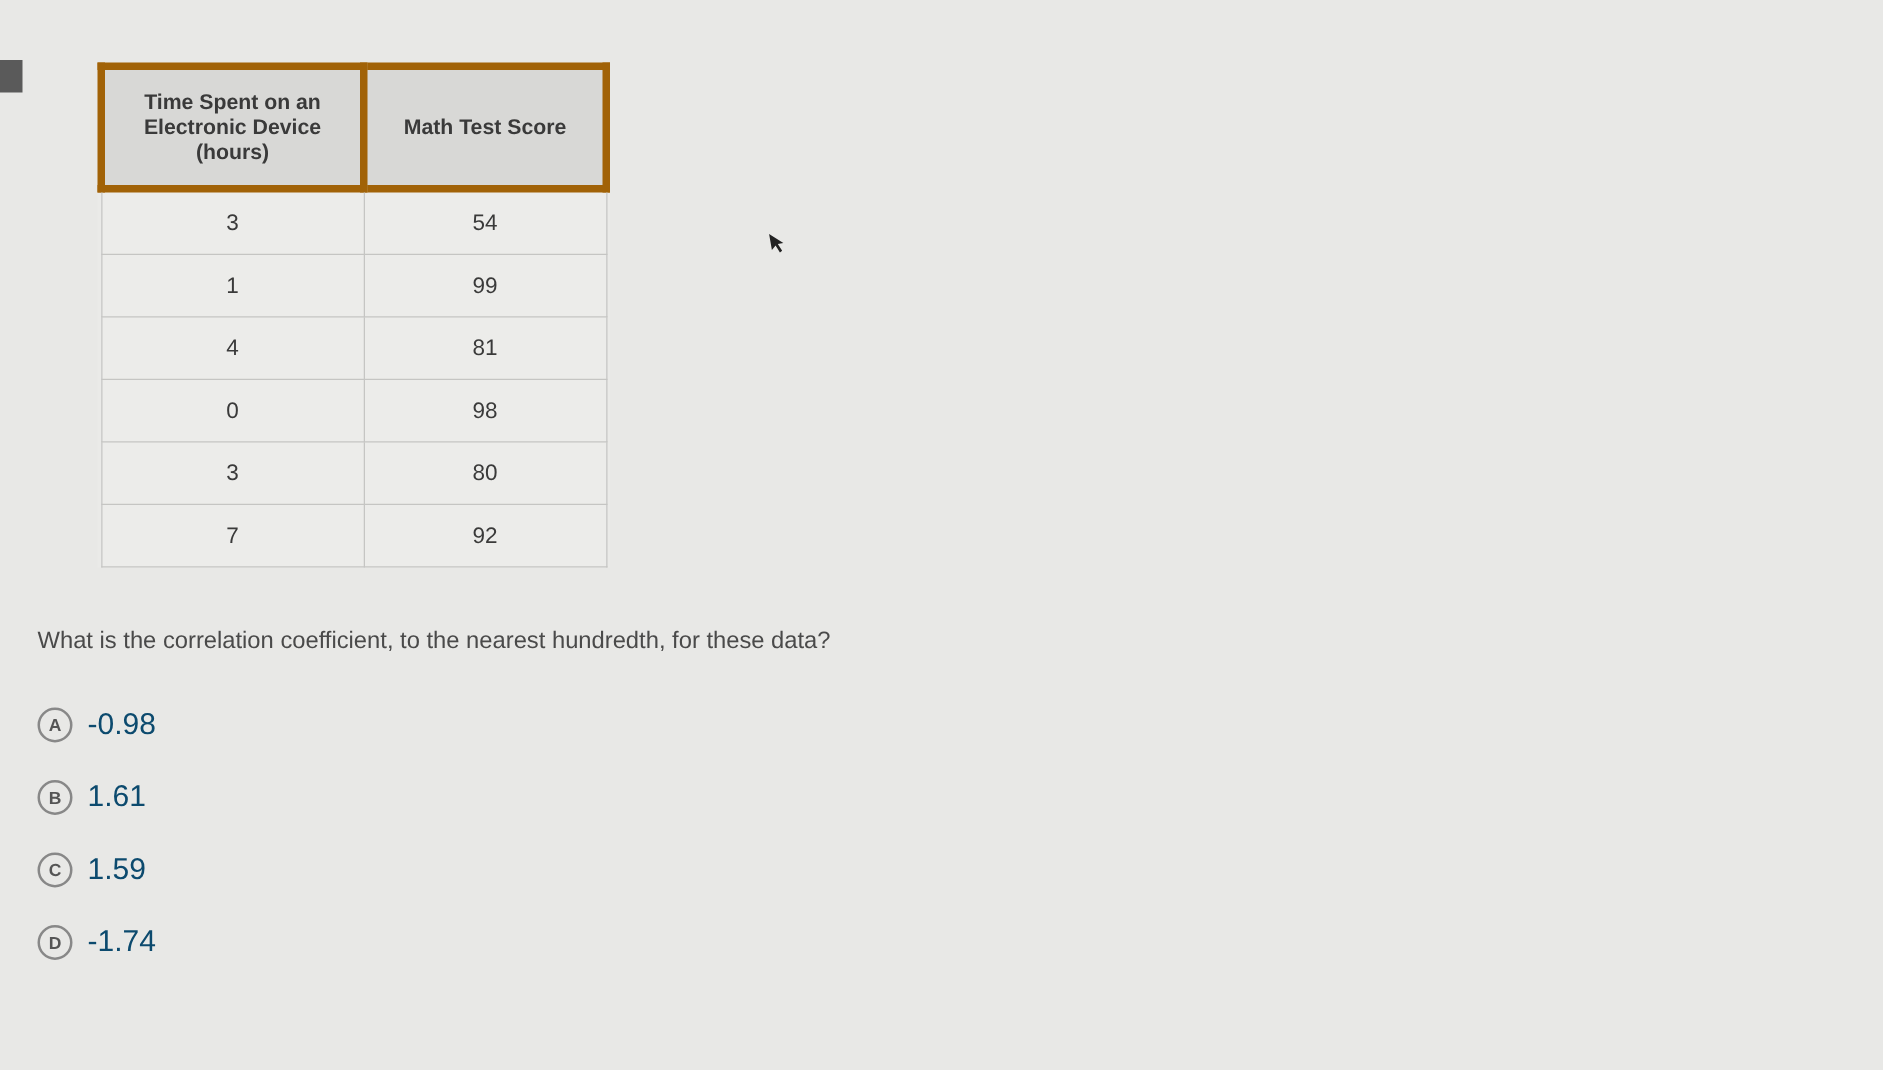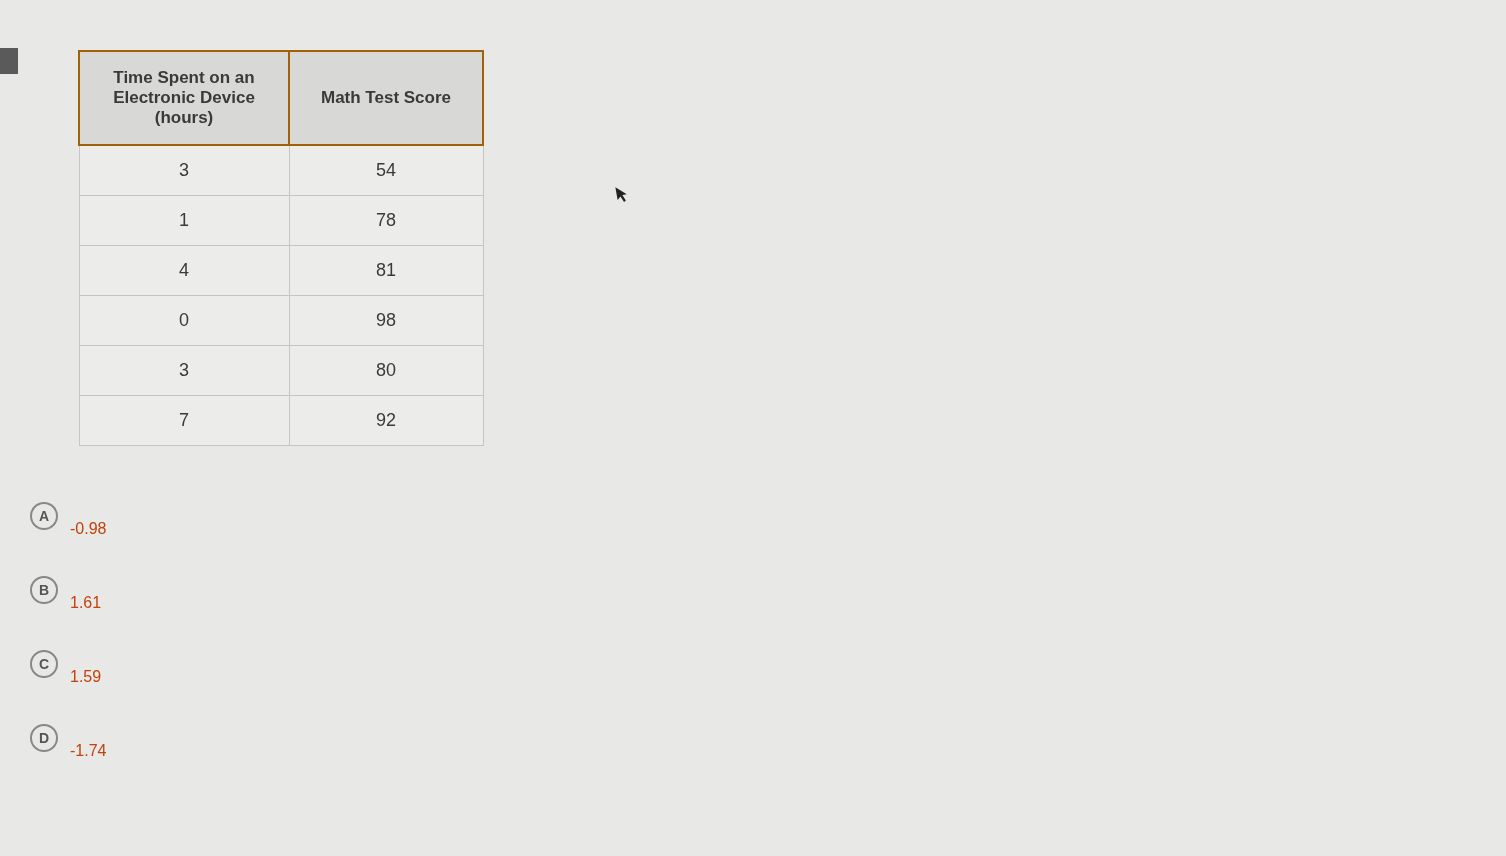--- a/index.html
+++ b/index.html
@@ -38,21 +38,21 @@
       margin-left: 48px;
       margin-bottom: 48px;
       background: #eaeae8;
     }
     .data-table th {
       background: #d8d8d6;
       font-weight: 700;
       font-size: 17px;
       color: #3a3a3a;
       padding: 16px 14px;
-      border: 2px solid #a16207;
+      border: 6px solid #a16207;
       text-align: center;
       vertical-align: middle;
     }
     .data-table th:first-child {
       width: 210px;
     }
     .data-table th:last-child {
       width: 194px;
     }
     .data-table td {
@@ -88,23 +88,22 @@
       border: 2px solid #888;
       display: flex;
       align-items: center;
       justify-content: center;
       font-size: 14px;
       font-weight: 600;
       color: #555;
       background: transparent;
     }
     .option-value {
-      font-size: 16px;
-      color: #c2410c;
-      margin-top: 26px;
+      font-size: 24px;
+      color: #0c4a6e;
     }
     .cursor {
       position: absolute;
       left: 616px;
       top: 185px;
       font-size: 16px;
       color: #222;
       transform: rotate(-10deg);
     }
   </style>
@@ -123,41 +122,42 @@
         <th>Math Test Score</th>
       </tr>
     </thead>
     <tbody>
       <tr>
         <td>3</td>
         <td>54</td>
       </tr>
       <tr>
         <td>1</td>
-        <td>78</td>
+        <td>99</td>
       </tr>
       <tr>
         <td>4</td>
         <td>81</td>
       </tr>
       <tr>
         <td>0</td>
         <td>98</td>
       </tr>
       <tr>
         <td>3</td>
         <td>80</td>
       </tr>
       <tr>
         <td>7</td>
         <td>92</td>
       </tr>
     </tbody>
   </table>
 
+  <p class="sub-question">What is the correlation coefficient, to the nearest hundredth, for these data?</p>
 
   <div class="options">
     <div class="option">
       <span class="option-letter">A</span>
       <span class="option-value">-0.98</span>
     </div>
     <div class="option">
       <span class="option-letter">B</span>
       <span class="option-value">1.61</span>
     </div>

